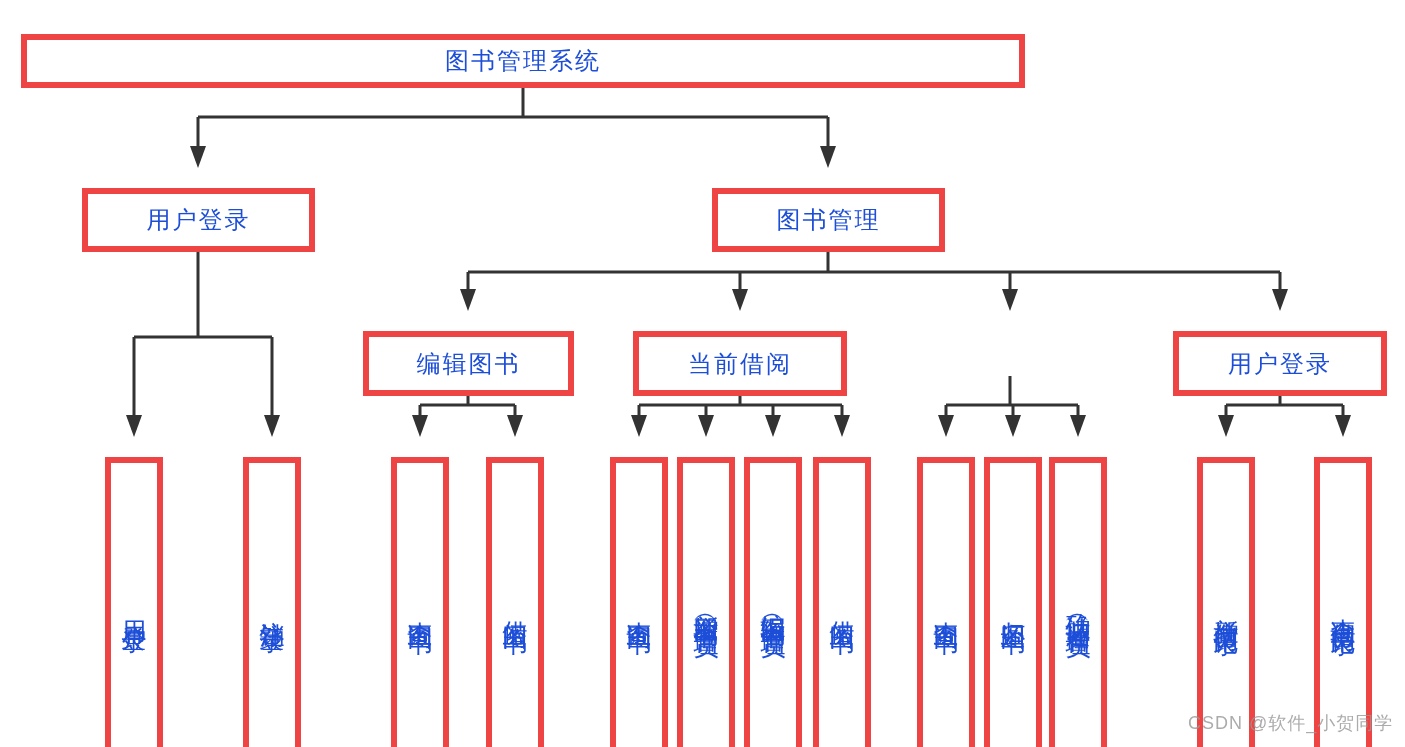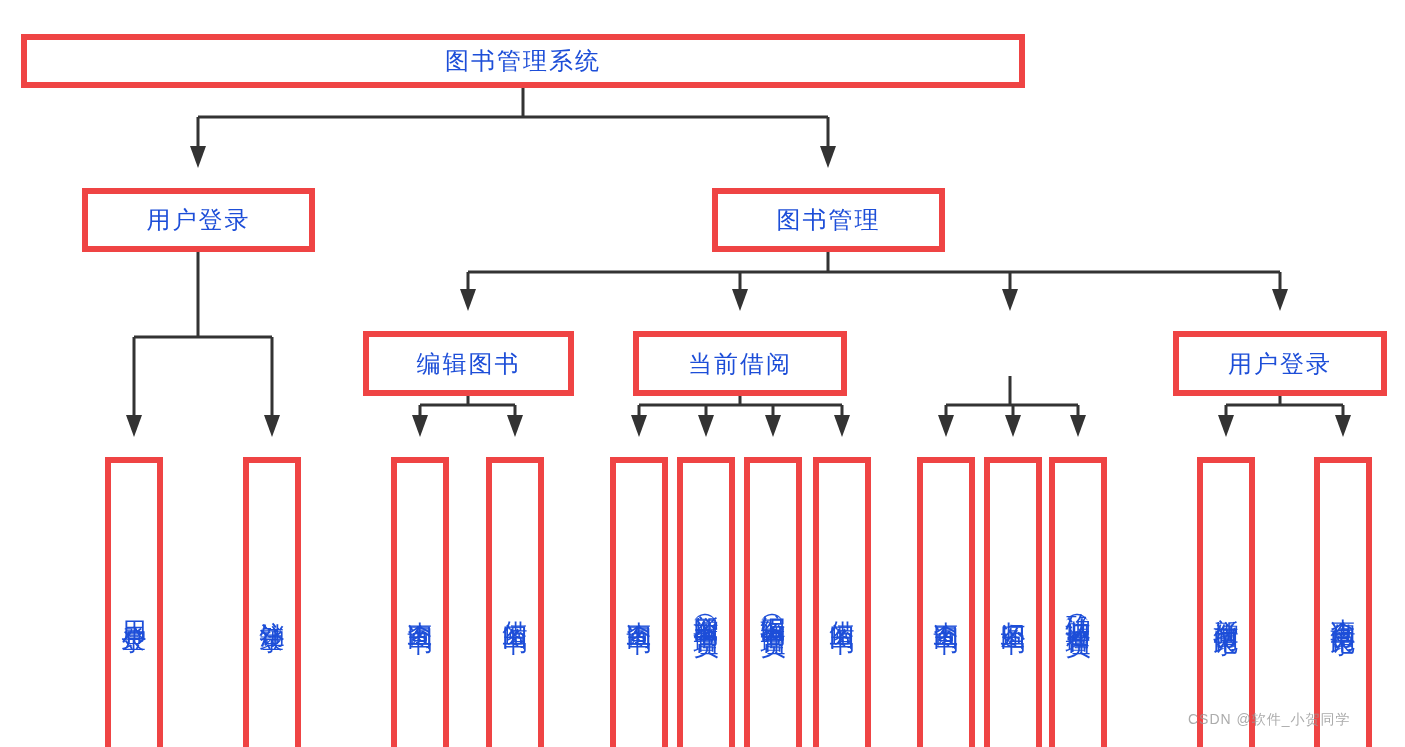--- a/index.html
+++ b/index.html
@@ -27,21 +27,21 @@
   .n-current{left:903px;width:214px;}
   .n-records{left:1173px;width:214px;}
   .leaf{top:437px;width:58px;height:300px;}
   .x105{left:105px;} .x243{left:243px;}
   .x391{left:391px;} .x486{left:486px;}
   .x610{left:610px;} .x677{left:677px;} .x744{left:744px;} .x813{left:813px;}
   .x917{left:917px;} .x984{left:984px;} .x1049{left:1049px;}
   .x1197{left:1197px;} .x1314{left:1314px;}
   .wm{
     position:absolute;left:1188px;top:711px;z-index:5;white-space:nowrap;
-    font-size:14px;color:rgba(152,152,152,0.82);letter-spacing:1px;text-align:right;
+    font-size:18px;color:rgba(152,152,152,0.82);letter-spacing:1px;text-align:right;
   }
 </style>
 </head>
 <body>
 
 <div class="stage">
 
   <svg class="wires" width="1405" height="747" viewBox="0 0 1405 747">
     <path d="M523 68 V117 M198 117 H828 M198 117 V150 M828 117 V150
              M198 232 V337 M134 337 H272 M134 337 V420 M272 337 V420

